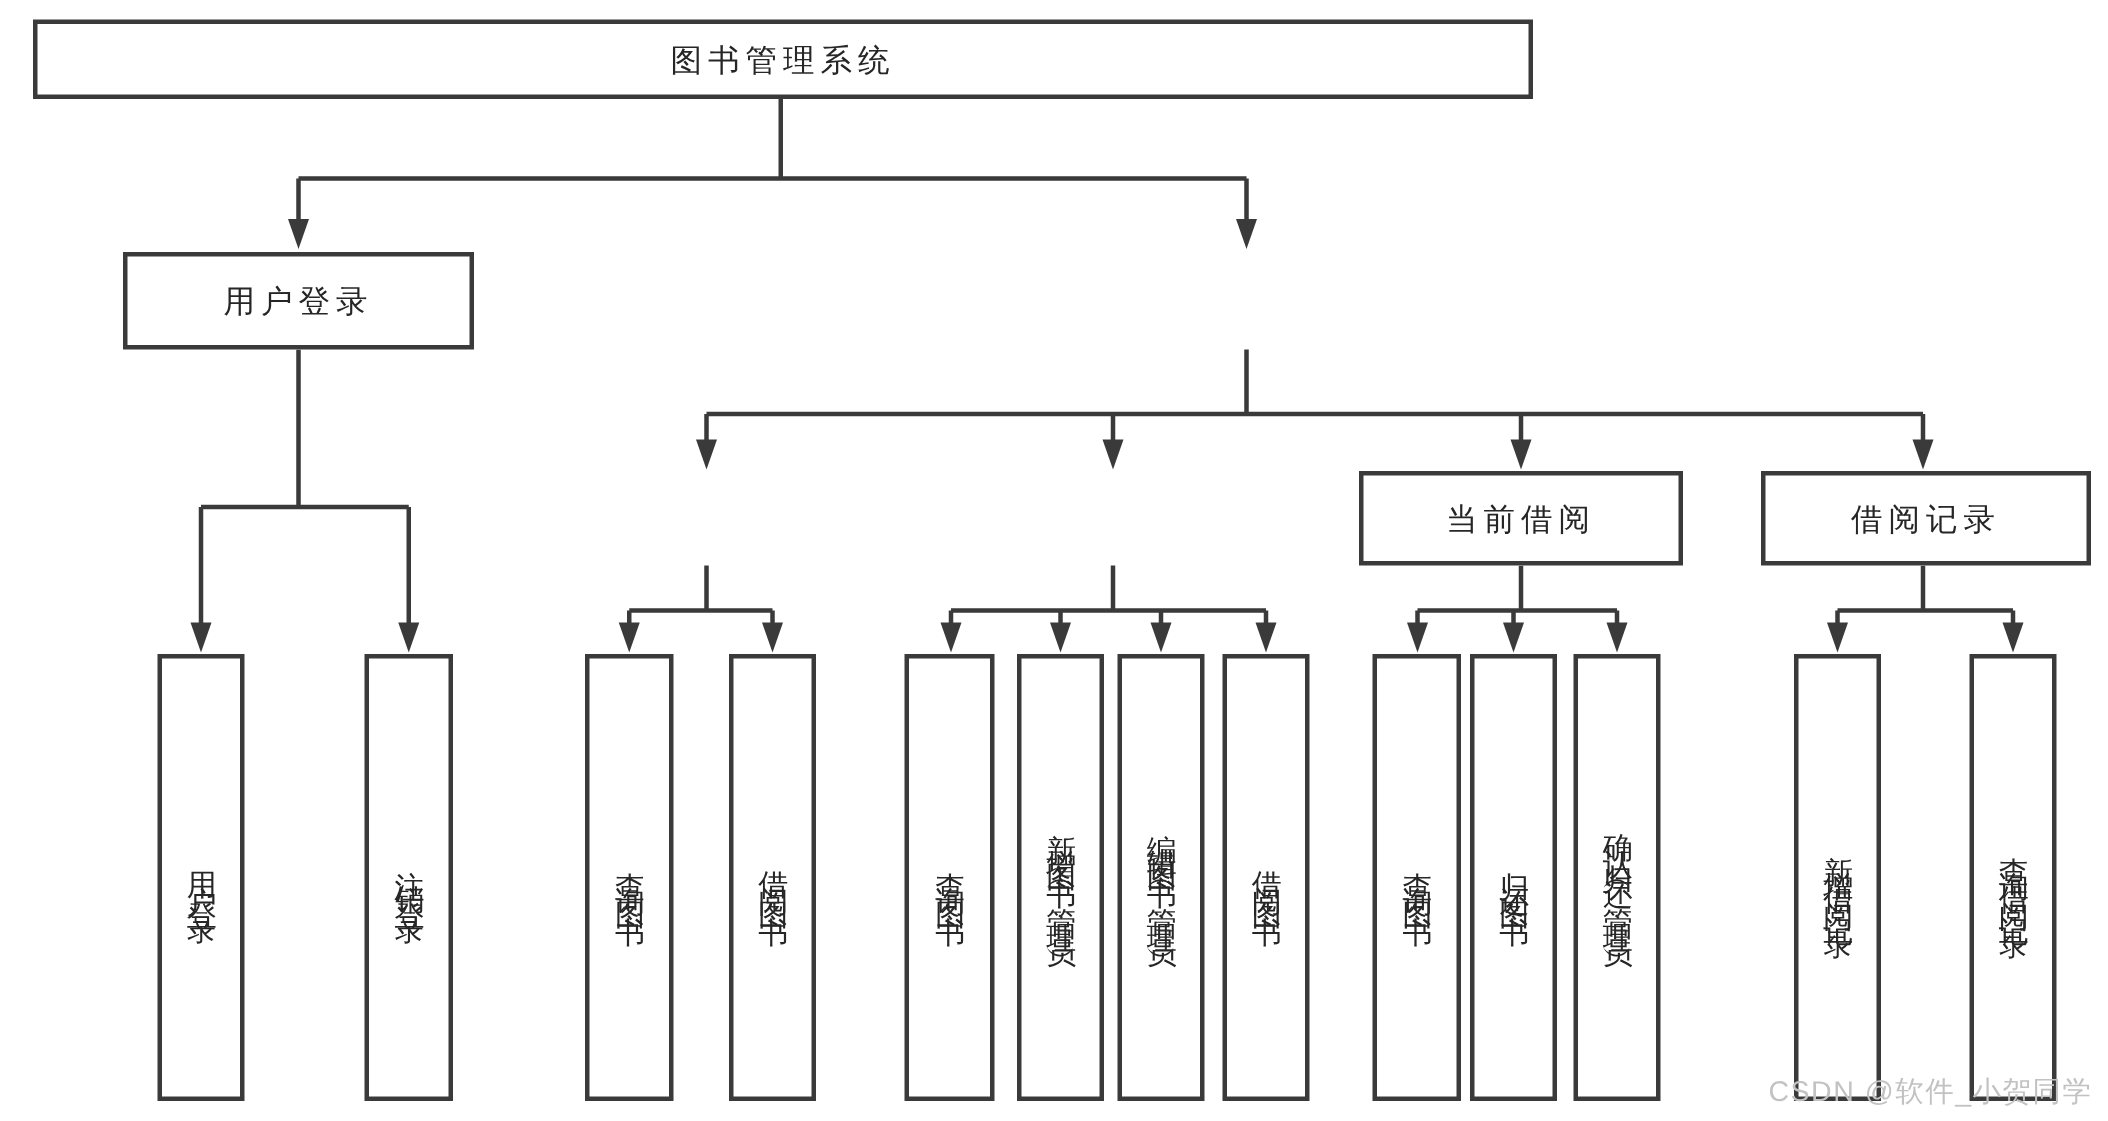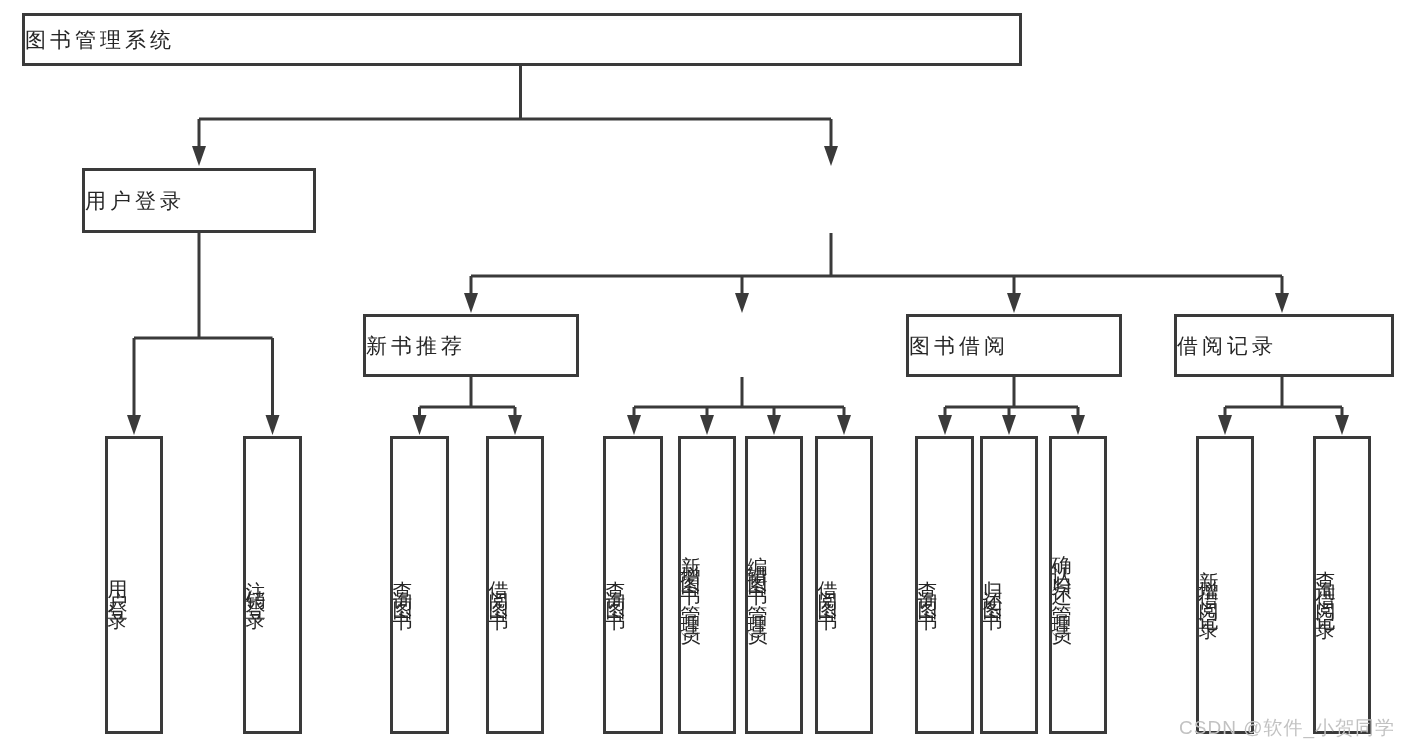--- a/index.html
+++ b/index.html
@@ -25,20 +25,21 @@
     fill: #3a3a3a;
     stroke: none;
   }
   .node {
     position: absolute;
     box-sizing: border-box;
     background: #ffffff;
     border: 3px solid #3a3a3a;
     display: flex;
     align-items: center;
+    justify-content: center;
     color: #262626;
   }
   .hnode span {
     font-size: 21px;
     letter-spacing: 4px;
     white-space: nowrap;
     color: #262626;
   }
   .vnode span {
     writing-mode: vertical-rl;
@@ -107,25 +108,22 @@
   </svg>
 
   <div class="node hnode" style="left:22px;top:13px;width:1000px;height:53px">
     <span>图书管理系统</span>
   </div>
 
   <div class="node hnode" style="left:82px;top:168px;width:234px;height:65px">
     <span>用户登录</span>
   </div>
 
-  <div class="node hnode" style="left:363px;top:314px;width:216px;height:63px">
-    <span>新书推荐</span>
-  </div>
   <div class="node hnode" style="left:906px;top:314px;width:216px;height:63px">
-    <span>图书借阅</span>
+    <span>当前借阅</span>
   </div>
   <div class="node hnode" style="left:1174px;top:314px;width:220px;height:63px">
     <span>借阅记录</span>
   </div>
 
   <div class="node vnode" style="left:105px;top:436px;width:58px;height:298px">
     <span>用户登录</span>
   </div>
   <div class="node vnode" style="left:243px;top:436px;width:59px;height:298px">
     <span>注销登录</span>

